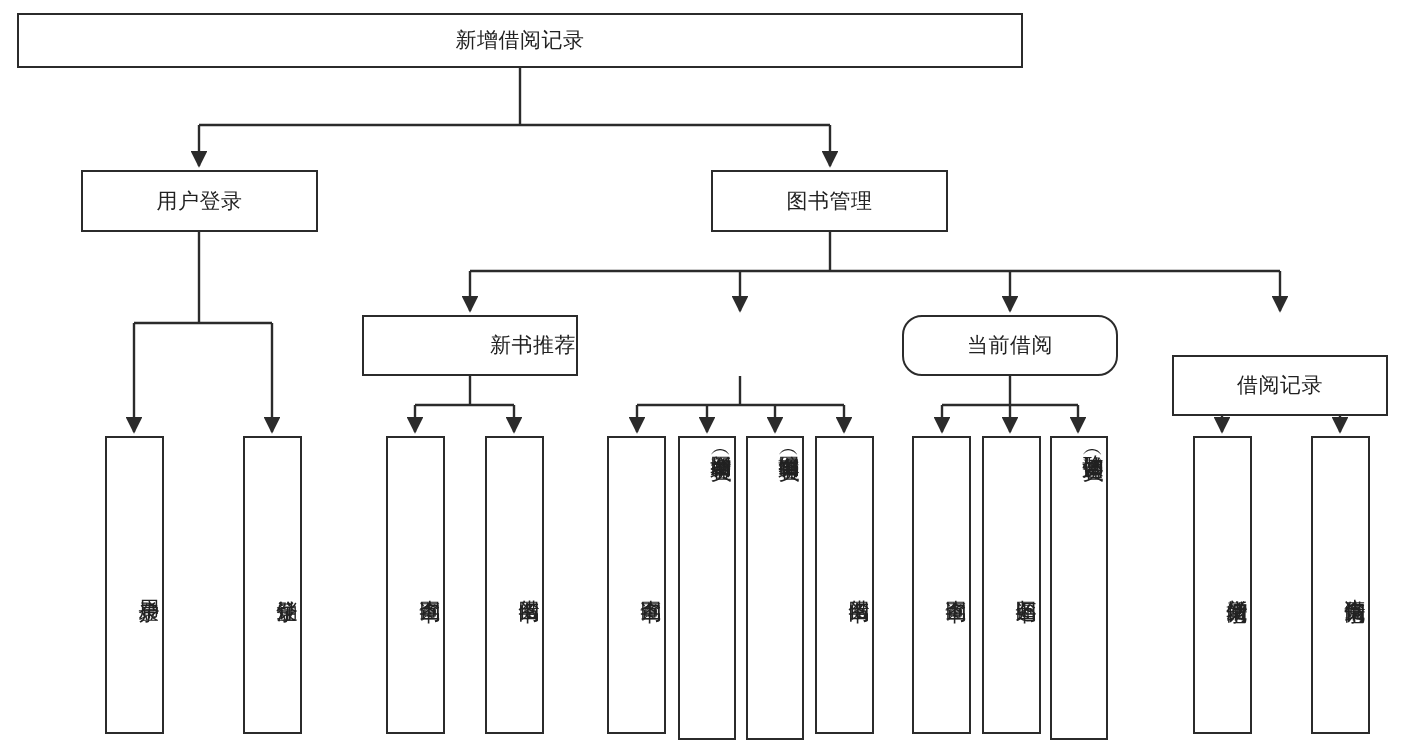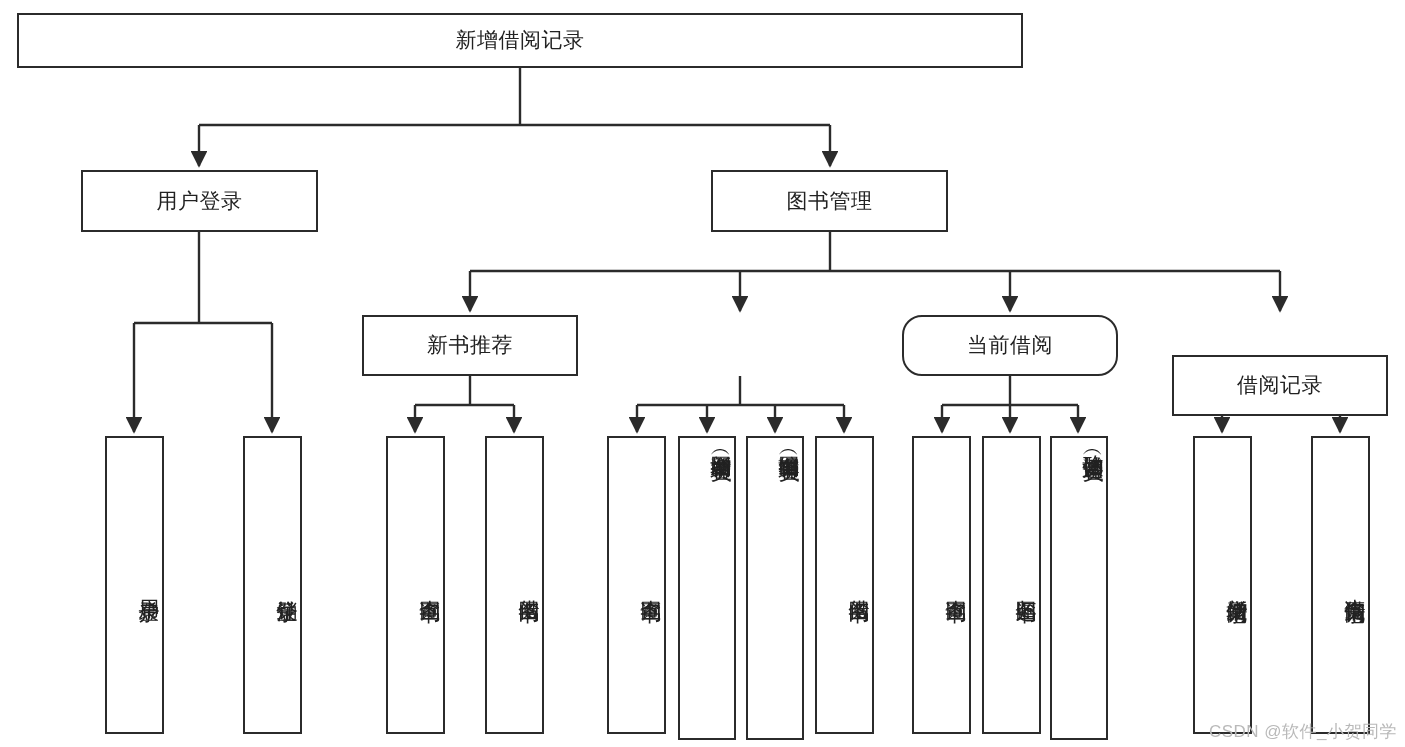--- a/index.html
+++ b/index.html
@@ -136,21 +136,21 @@
     <span class="lbl">新增借阅记录</span>
   </div>
 
   <div class="node" style="left:81px; top:170px; width:237px; height:62px;">
     <span class="lbl">用户登录</span>
   </div>
   <div class="node" style="left:711px; top:170px; width:237px; height:62px;">
     <span class="lbl">图书管理</span>
   </div>
 
-  <div class="node" style="left:362px; top:315px; width:216px; height:61px;">
+  <div class="node" style="left:362px; top:315px; width:216px; height:61px;justify-content:flex-end;">
     <span class="lbl">新书推荐</span>
   </div>
   <div class="node" style="left:902px; top:315px; width:216px; height:61px;border-radius:20px;">
     <span class="lbl">当前借阅</span>
   </div>
   <div class="node" style="left:1172px; top:315px; width:216px; height:61px;margin-top:40px;">
     <span class="lbl">借阅记录</span>
   </div>
 
   <div class="node leaf vcenter" style="left:105px; top:436px; width:59px; height:298px;">
@@ -190,15 +190,14 @@
     <span class="lbl">确认归还（管理员）</span>
   </div>
 
   <div class="node leaf vcenter" style="left:1193px; top:436px; width:59px; height:298px;">
     <span class="lbl">新增借阅记录</span>
   </div>
   <div class="node leaf vcenter" style="left:1311px; top:436px; width:59px; height:298px;">
     <span class="lbl">查询借阅记录</span>
   </div>
 
-  <div class="watermark">CSDN @软件_小贺同学</div>
 
 </div>
 
 </body></html>

